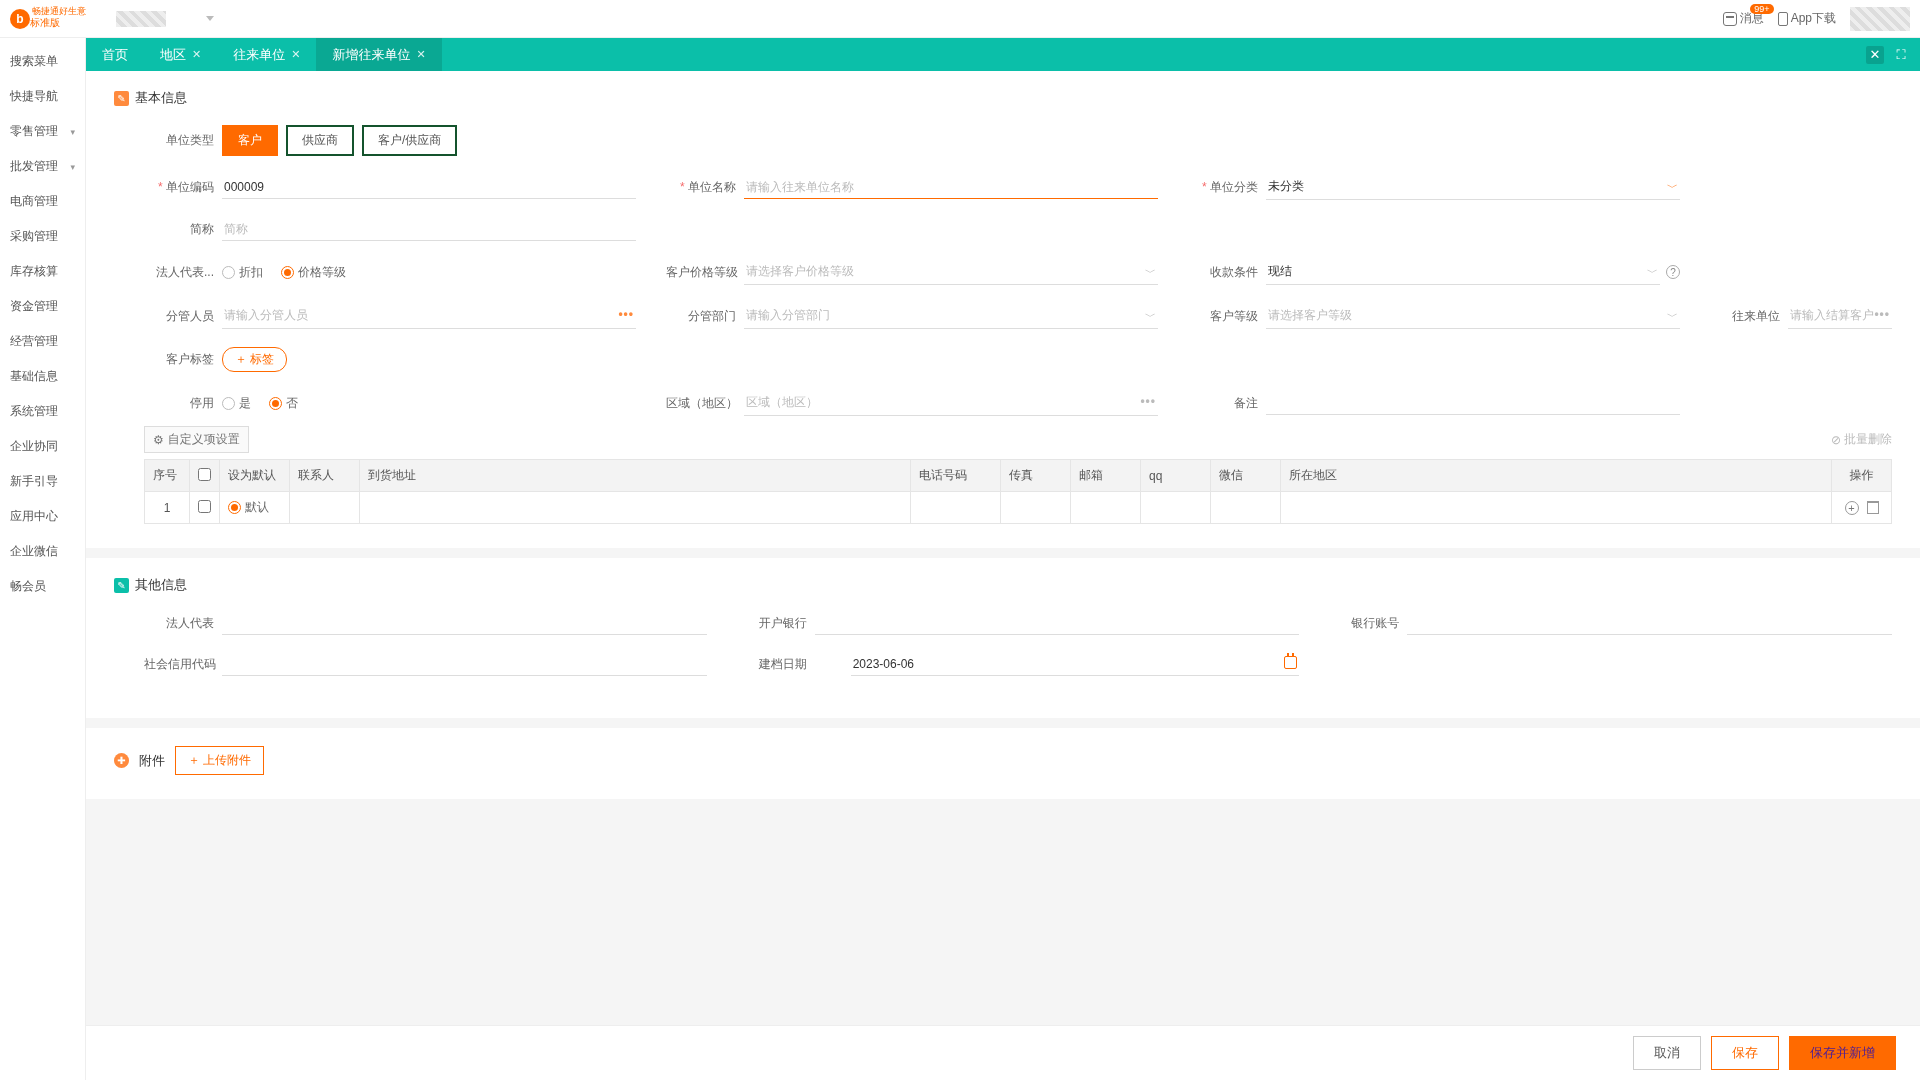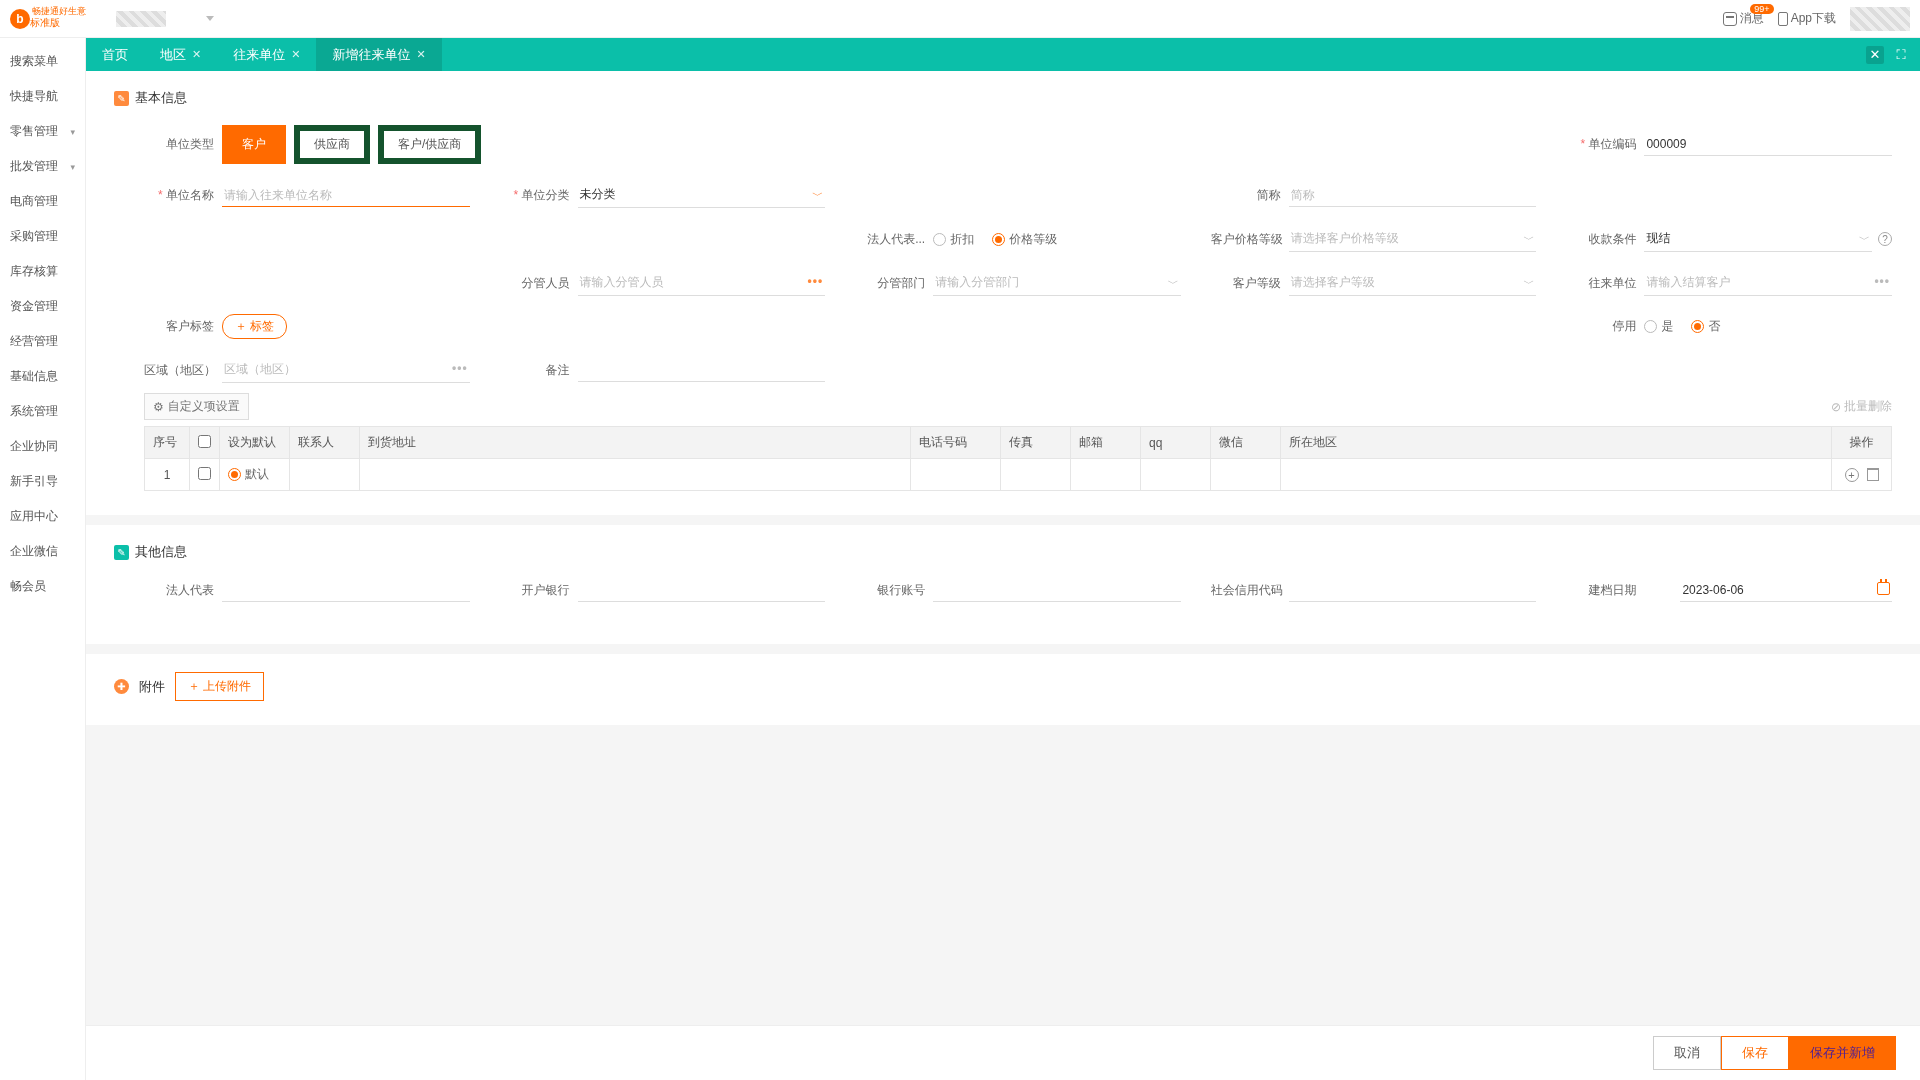--- a/index.html
+++ b/index.html
@@ -40,29 +40,29 @@
 
 
 .content-scroll { flex: 1; overflow: auto; background: #f5f5f5; padding: 0 0 60px 0; }
 .panel { background: #fff; margin: 0; padding: 18px 28px 24px 28px; }
 .panel + .panel { margin-top: 10px; }
 .section-head { display:flex; align-items:center; gap:6px; margin-bottom: 18px; }
 .section-icon { width:15px;height:15px;background:#ff8a3d;border-radius:2px;display:inline-flex;align-items:center;justify-content:center;color:#fff;font-size:10px;}
 .section-icon.teal{background:#0bbfa9;}
 .section-title { font-size: 13px; color: #333; }
 
-.form-grid { display: grid; grid-template-columns: repeat(5, 1fr); column-gap: 30px; row-gap: 18px; padding-left: 30px; }
+.form-grid { display: grid; grid-template-columns: repeat(3, 1fr); column-gap: 30px; row-gap: 18px; padding-left: 30px; }
 .form-item { display: flex; align-items: center; }
 .form-item.span4 { grid-column: span 4; }
 .flabel { width: 78px; text-align: right; color: #666; font-size: 12px; padding-right: 8px; flex-shrink:0; white-space: nowrap; }
 .req::before { content: "* "; color: #f56c6c; }
 .fcontrol { flex: 1; min-width: 0; }
 
 .seg-group { display: flex; gap: 8px; }
-.seg-btn { border: 6px solid #14532d; padding: 5px 14px; background: #fff; cursor: pointer; font-size: 12px; color: #555; }
+.seg-btn { border: 2px solid #14532d; padding: 5px 14px; background: #fff; cursor: pointer; font-size: 12px; color: #555; }
 .seg-btn.active { background: #ff6a00; color: #fff; border-color: #ff6a00; }
 
 .text-input { width: 100%; border: none; border-bottom: 1px solid #ddd; padding: 4px 2px; font-size: 12px; outline: none; color: #333; background: transparent; }
 .text-input.err { border-bottom-color: #ff6a00; }
 .text-input::placeholder { color: #bbb; }
 
 .select-like { width: 100%; border-bottom: 1px solid #ddd; padding: 4px 18px 4px 2px; color: #333; position: relative; cursor: pointer; min-height: 20px; }
 .select-like.placeholder { color: #bbb; }
 .select-like .sel-arrow { position: absolute; right: 2px; top: 6px; color: #ff8a3d; font-size: 11px;}
 .select-like .sel-arrow.grey{color:#bbb;}
@@ -91,21 +91,21 @@
 .trash-icon{ width:12px;height:13px;border:1px solid #999;border-top-width:2px;display:inline-block;cursor:pointer;}
 
 .date-wrap{position:relative;margin-left:36px;}
 .cal-icon{position:absolute;right:2px;top:3px;width:13px;height:13px;border:1.5px solid #ff6a00;border-radius:2px;}
 .cal-icon::before{content:"";position:absolute;top:-4px;left:2px;width:2px;height:4px;background:#ff6a00;}
 .cal-icon::after{content:"";position:absolute;top:-4px;right:2px;width:2px;height:4px;background:#ff6a00;}
 
 .upload-btn { border:1px solid #ff6a00; color:#ff6a00; background:#fff; padding:5px 12px; font-size:12px; cursor:pointer; display:inline-flex; align-items:center; gap:3px;}
 
 
-.footer-bar { position: fixed; bottom: 0; left: 86px; right: 0; background: #fff; border-top: 1px solid #eee; padding: 10px 24px; display:flex; justify-content:flex-end; }
+.footer-bar { position: fixed; bottom: 0; left: 86px; right: 0; background: #fff; border-top: 1px solid #eee; padding: 10px 24px; display:flex; justify-content:flex-end; gap:10px; }
 .btn { padding: 7px 20px; font-size: 13px; cursor: pointer; border:1px solid #ccc; background:#fff; color:#555; }
 .btn.outline-orange { border-color:#ff6a00; color:#ff6a00; }
 .btn.primary { background:#ff6a00; border-color:#ff6a00; color:#4c1d95; }
 
 .attach-row{display:flex;align-items:center;gap:10px;}
 </style>
 </head>
 <body>
 
 <div class="topbar">

